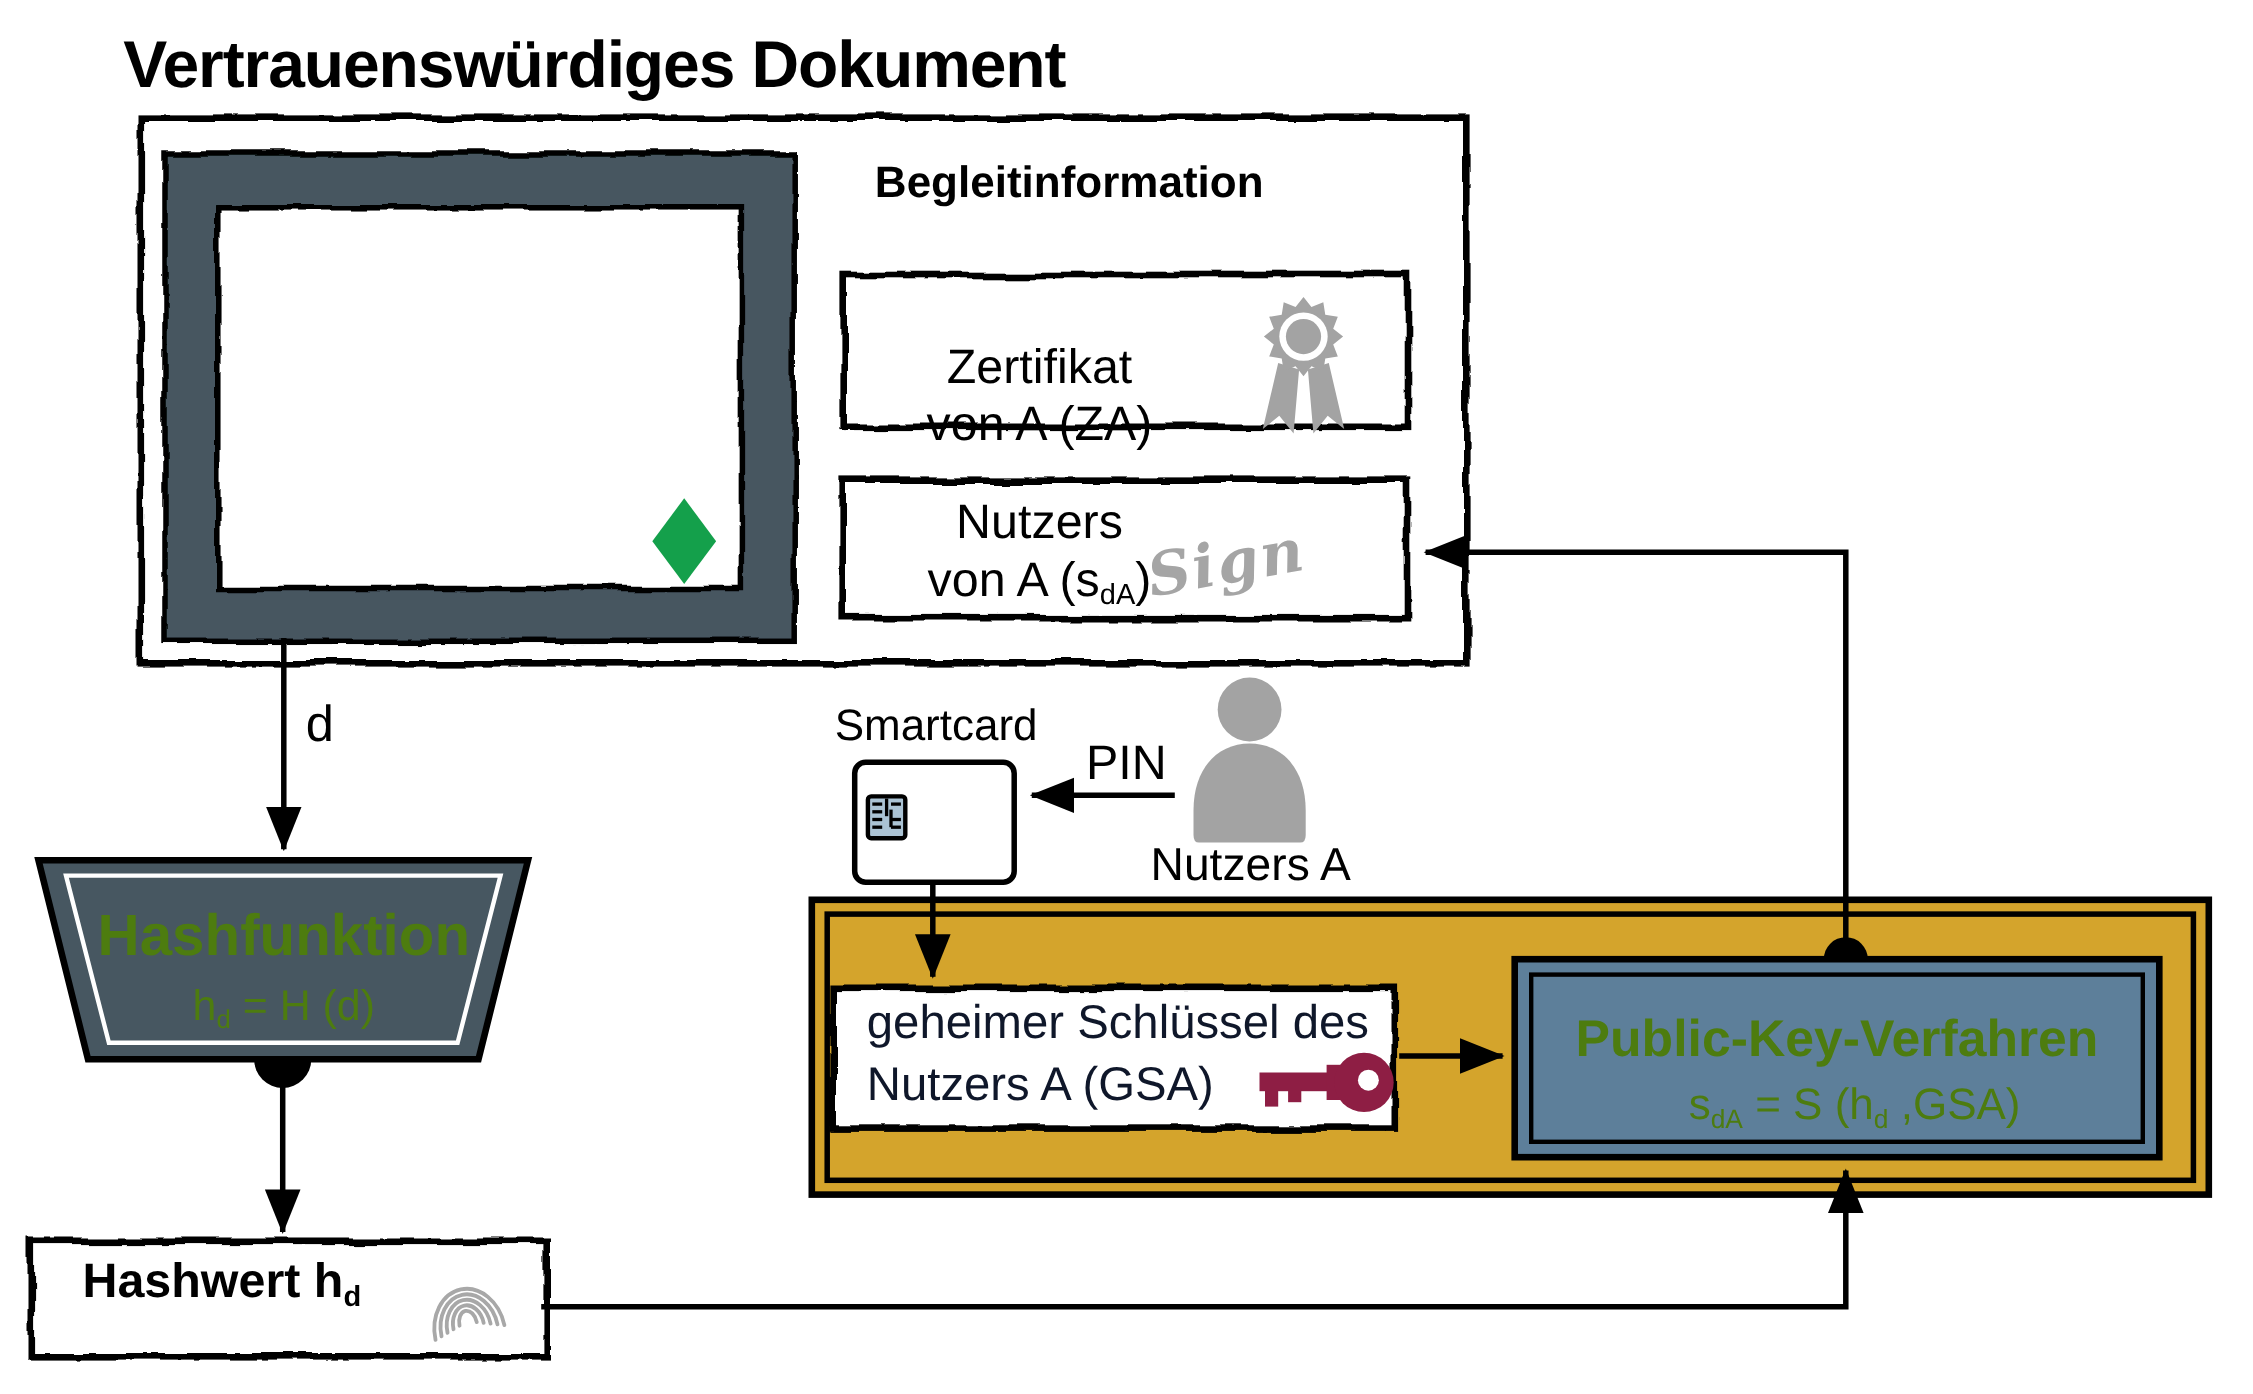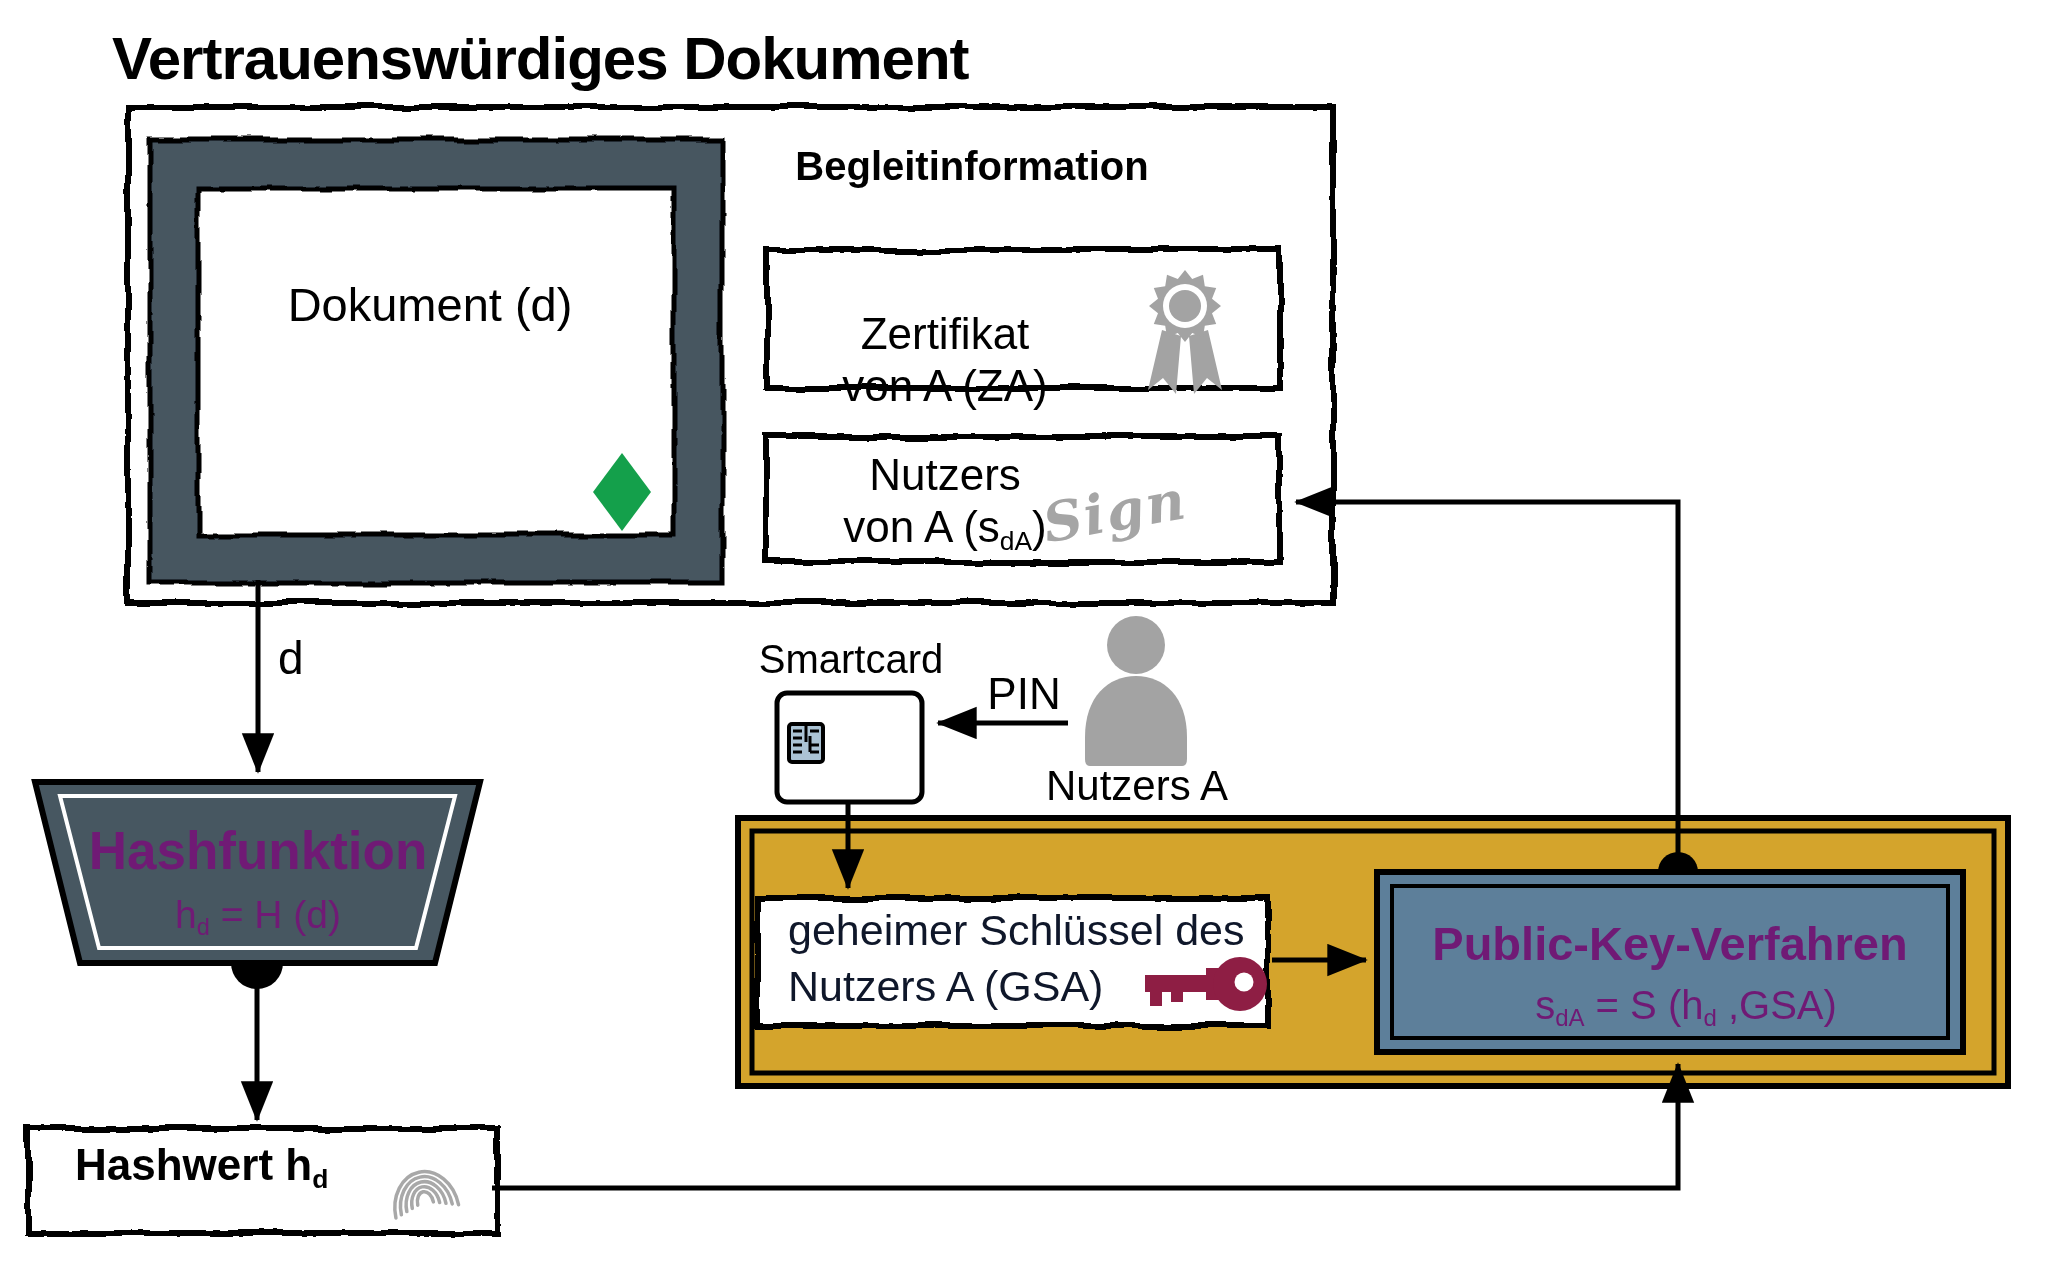--- a/index.html
+++ b/index.html
@@ -3,21 +3,21 @@
 <meta charset="utf-8">
 <style>
   html,body{margin:0;padding:0;background:#fff;}
   #canvas{position:relative;width:2048px;height:1267px;background:#fff;
           font-family:"Liberation Sans",sans-serif;overflow:hidden;}
   #canvas svg.base{position:absolute;left:0;top:0;}
   .lbl{position:absolute;transform:translate(-50%,-50%);text-align:center;
        white-space:nowrap;line-height:1.18;color:#000;}
   .left{transform:translate(0,-50%);text-align:left;}
   .sb{font-size:60%;vertical-align:-26%;}
-  .white{color:#701a75;}
+  .white{color:#4d7c0f;}
   #title{position:absolute;left:112px;top:24px;font-size:60px;font-weight:bold;
          letter-spacing:-1px;color:#000;white-space:nowrap;}
   #begleit{font-size:40px;font-weight:bold;}
   #dok{font-size:47px;}
   .boxtext{font-size:44px;}
   #sign-script{font-family:"DejaVu Serif",serif;font-style:italic;font-weight:bold;
                font-size:54px;color:#a5a5a5;
                transform:translate(-50%,-50%) rotate(-10deg);letter-spacing:2px;}
   #smartcard-lbl{font-size:40px;}
   #pin-lbl{font-size:44px;}
@@ -146,21 +146,20 @@
     <line x1="1272" y1="960" x2="1366" y2="960" marker-end="url(#ah)"></line>
     <path d="M1678,856 L1678,502 L1296,502" marker-end="url(#ah)"></path>
     <path d="M492,1188 L1678,1188 L1678,1064" marker-end="url(#ah)"></path>
   </g>
   <path d="M231,963 A26,26 0 0 0 283,963 Z" fill="#000"></path>
   <path d="M1658,872 A20,20 0 0 1 1698,872 Z" fill="#000"></path>
 </svg>
 
 <div id="title">Vertrauenswürdiges Dokument</div>
 
-<div id="dok" class="lbl" style="left:430px;top:305px;">Dokument (d)</div>
 
 <div id="begleit" class="lbl" style="left:972px;top:167px;">Begleitinformation</div>
 
 <div class="lbl boxtext" style="left:945px;top:320px;margin-top:40px;">
   <div>Zertifikat</div>
   <div>von A (ZA)</div>
 </div>
 
 <div class="lbl boxtext" style="left:945px;top:503px;">
   <div>Nutzers</div>

